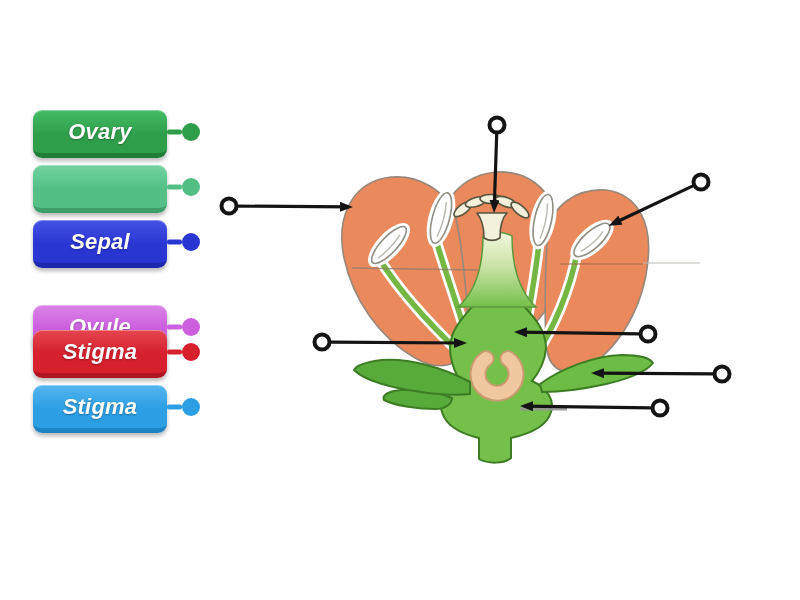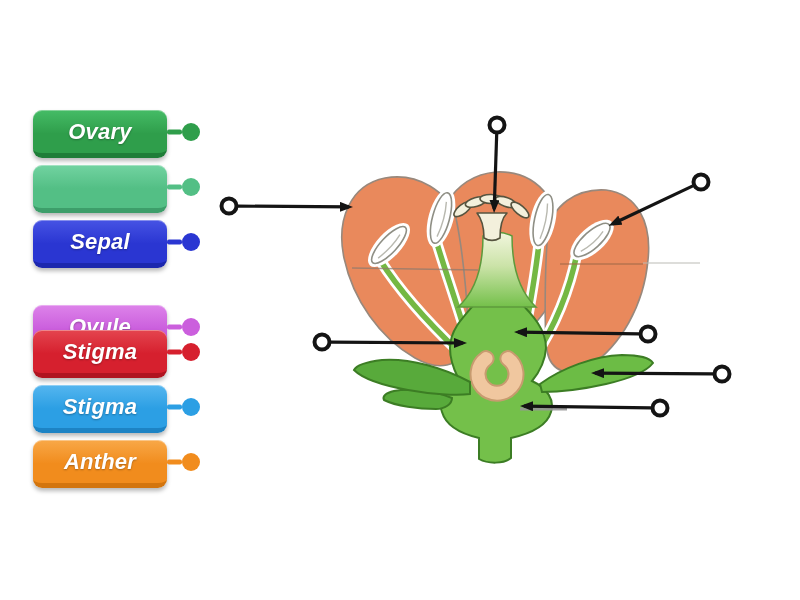--- a/index.html
+++ b/index.html
@@ -189,19 +189,14 @@
       <div class="chip" style="top: 330px; background: linear-gradient(rgb(228, 69, 79) 0%, rgb(214, 32, 46) 55%, rgb(214, 32, 46) 100%); border-bottom: 5px solid rgb(176, 20, 32);">
         <span class="chip-label">Stigma</span>
         <div class="pin-bar" style="background: rgb(214, 32, 46);"></div>
         <div class="pin-dot" style="background: rgb(214, 32, 46);"></div>
       </div>
       <div class="chip" style="top: 385px; background: linear-gradient(rgb(85, 182, 239) 0%, rgb(44, 159, 228) 55%, rgb(44, 159, 228) 100%); border-bottom: 5px solid rgb(29, 131, 196);">
         <span class="chip-label">Stigma</span>
         <div class="pin-bar" style="background: rgb(44, 159, 228);"></div>
         <div class="pin-dot" style="background: rgb(44, 159, 228);"></div>
       </div>
-      <div class="chip" style="top: 440px; background: linear-gradient(rgb(248, 168, 72) 0%, rgb(241, 140, 29) 55%, rgb(241, 140, 29) 100%); border-bottom: 5px solid rgb(211, 117, 14);">
-        <span class="chip-label">Anther</span>
-        <div class="pin-bar" style="background: rgb(241, 140, 29);"></div>
-        <div class="pin-dot" style="background: rgb(241, 140, 29);"></div>
-      </div>
     </div>
 </div>
 
 </body></html>

